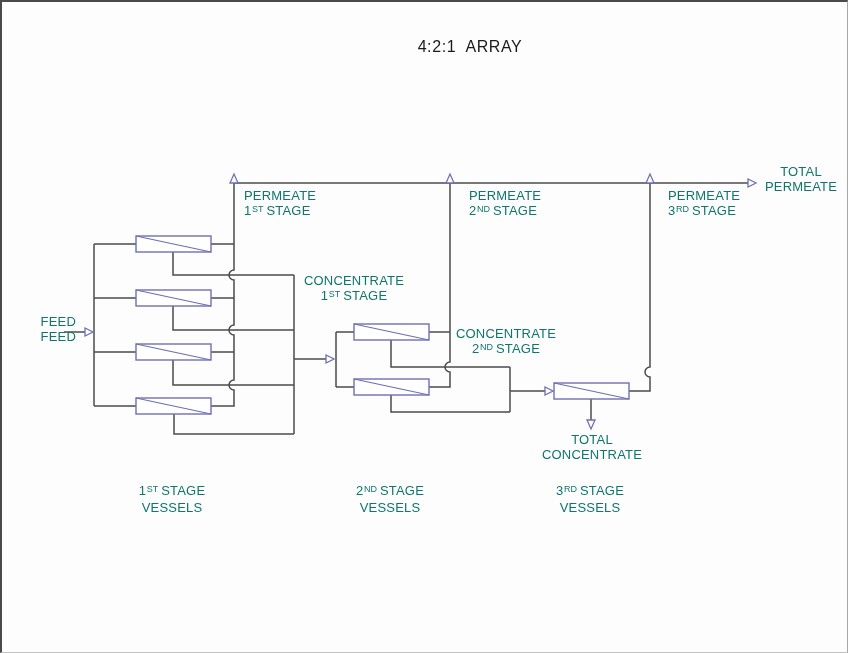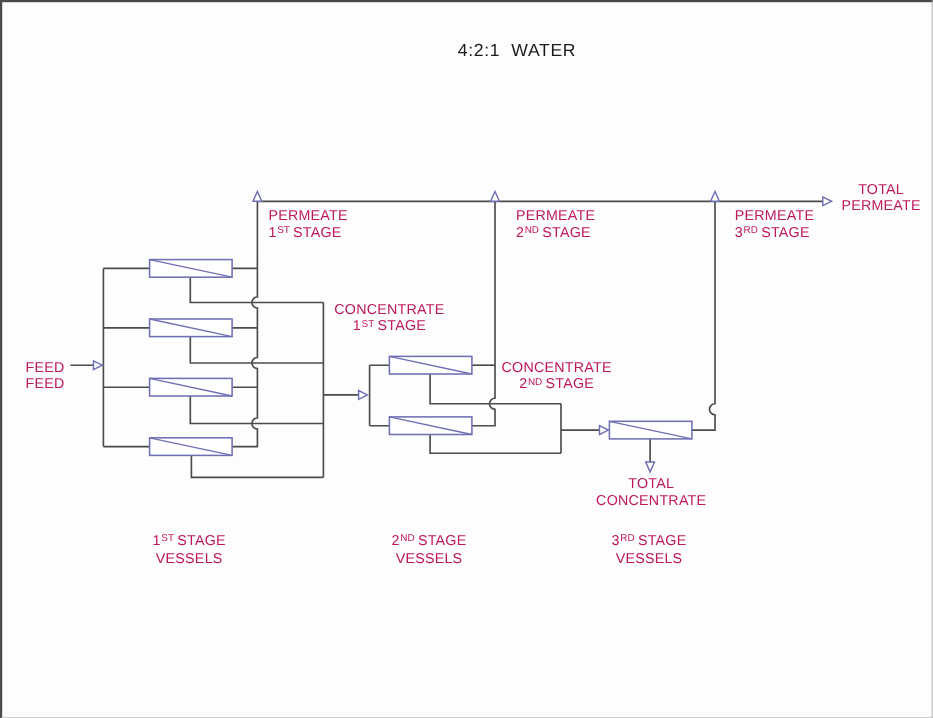--- a/index.html
+++ b/index.html
@@ -9,21 +9,21 @@
     border-top:2px solid #4a4a4a;border-left:2px solid #4a4a4a;
     border-right:1px solid #a8a8a8;border-bottom:1px solid #c2c2c2;
     font-family:"Liberation Sans",sans-serif;
   }
   svg{position:absolute;left:0;top:0;}
   .pipe{stroke:#4b4b4b;stroke-width:1.5;fill:none;}
   .vessel{stroke:#6f6fb4;stroke-width:1.4;fill:#ffffff;}
   .vline{stroke:#6f6fb4;stroke-width:1.2;}
   .arrow{fill:#ffffff;stroke:#6f6fb4;stroke-width:1.3;stroke-linejoin:miter;}
   .lbl{
-    position:absolute;color:#be185d;font-size:13px;line-height:15px;
+    position:absolute;color:#0f766e;font-size:13px;line-height:15px;
     letter-spacing:.2px;white-space:nowrap;
   }
   .center{text-align:center;}
   .ord{font-size:9px;position:relative;top:-3.5px;margin-left:.5px;letter-spacing:0;}
   .word{margin-left:3px;margin-top:30px;}
   .title{
     position:absolute;left:348px;top:36px;width:240px;text-align:center;
     color:#1b1b1b;font-size:16px;letter-spacing:.6px;white-space:pre;
   }
 </style>
@@ -89,23 +89,23 @@
       <polygon class="arrow" points="324,353 324,361 332,357"></polygon>
       <polygon class="arrow" points="543,385 543,393 551,389"></polygon>
       <polygon class="arrow" points="228,181 236,181 232,172"></polygon>
       <polygon class="arrow" points="444,181 452,181 448,172"></polygon>
       <polygon class="arrow" points="644,181 652,181 648,172"></polygon>
       <polygon class="arrow" points="746,177 746,185 754,181"></polygon>
       <polygon class="arrow" points="585,418 593,418 589,427"></polygon>
     </g>
   </svg>
 
-  <div class="title">4:2:1  WATER</div>
+  <div class="title">4:2:1  ARRAY</div>
 
-  <div class="lbl center" style="left:4px;top:324px;width:70px;">
+  <div class="lbl center" style="left:4px;top:312px;width:70px;text-align:right;">
     <div>FEED</div>
     <div>FEED</div>
   </div>
 
   <div class="lbl" style="left:242px;top:186px;">
     <div>PERMEATE</div>
     <div><span>1</span><span class="ord">ST</span><span class="word">STAGE</span></div>
   </div>
 
   <div class="lbl" style="left:467px;top:186px;">

